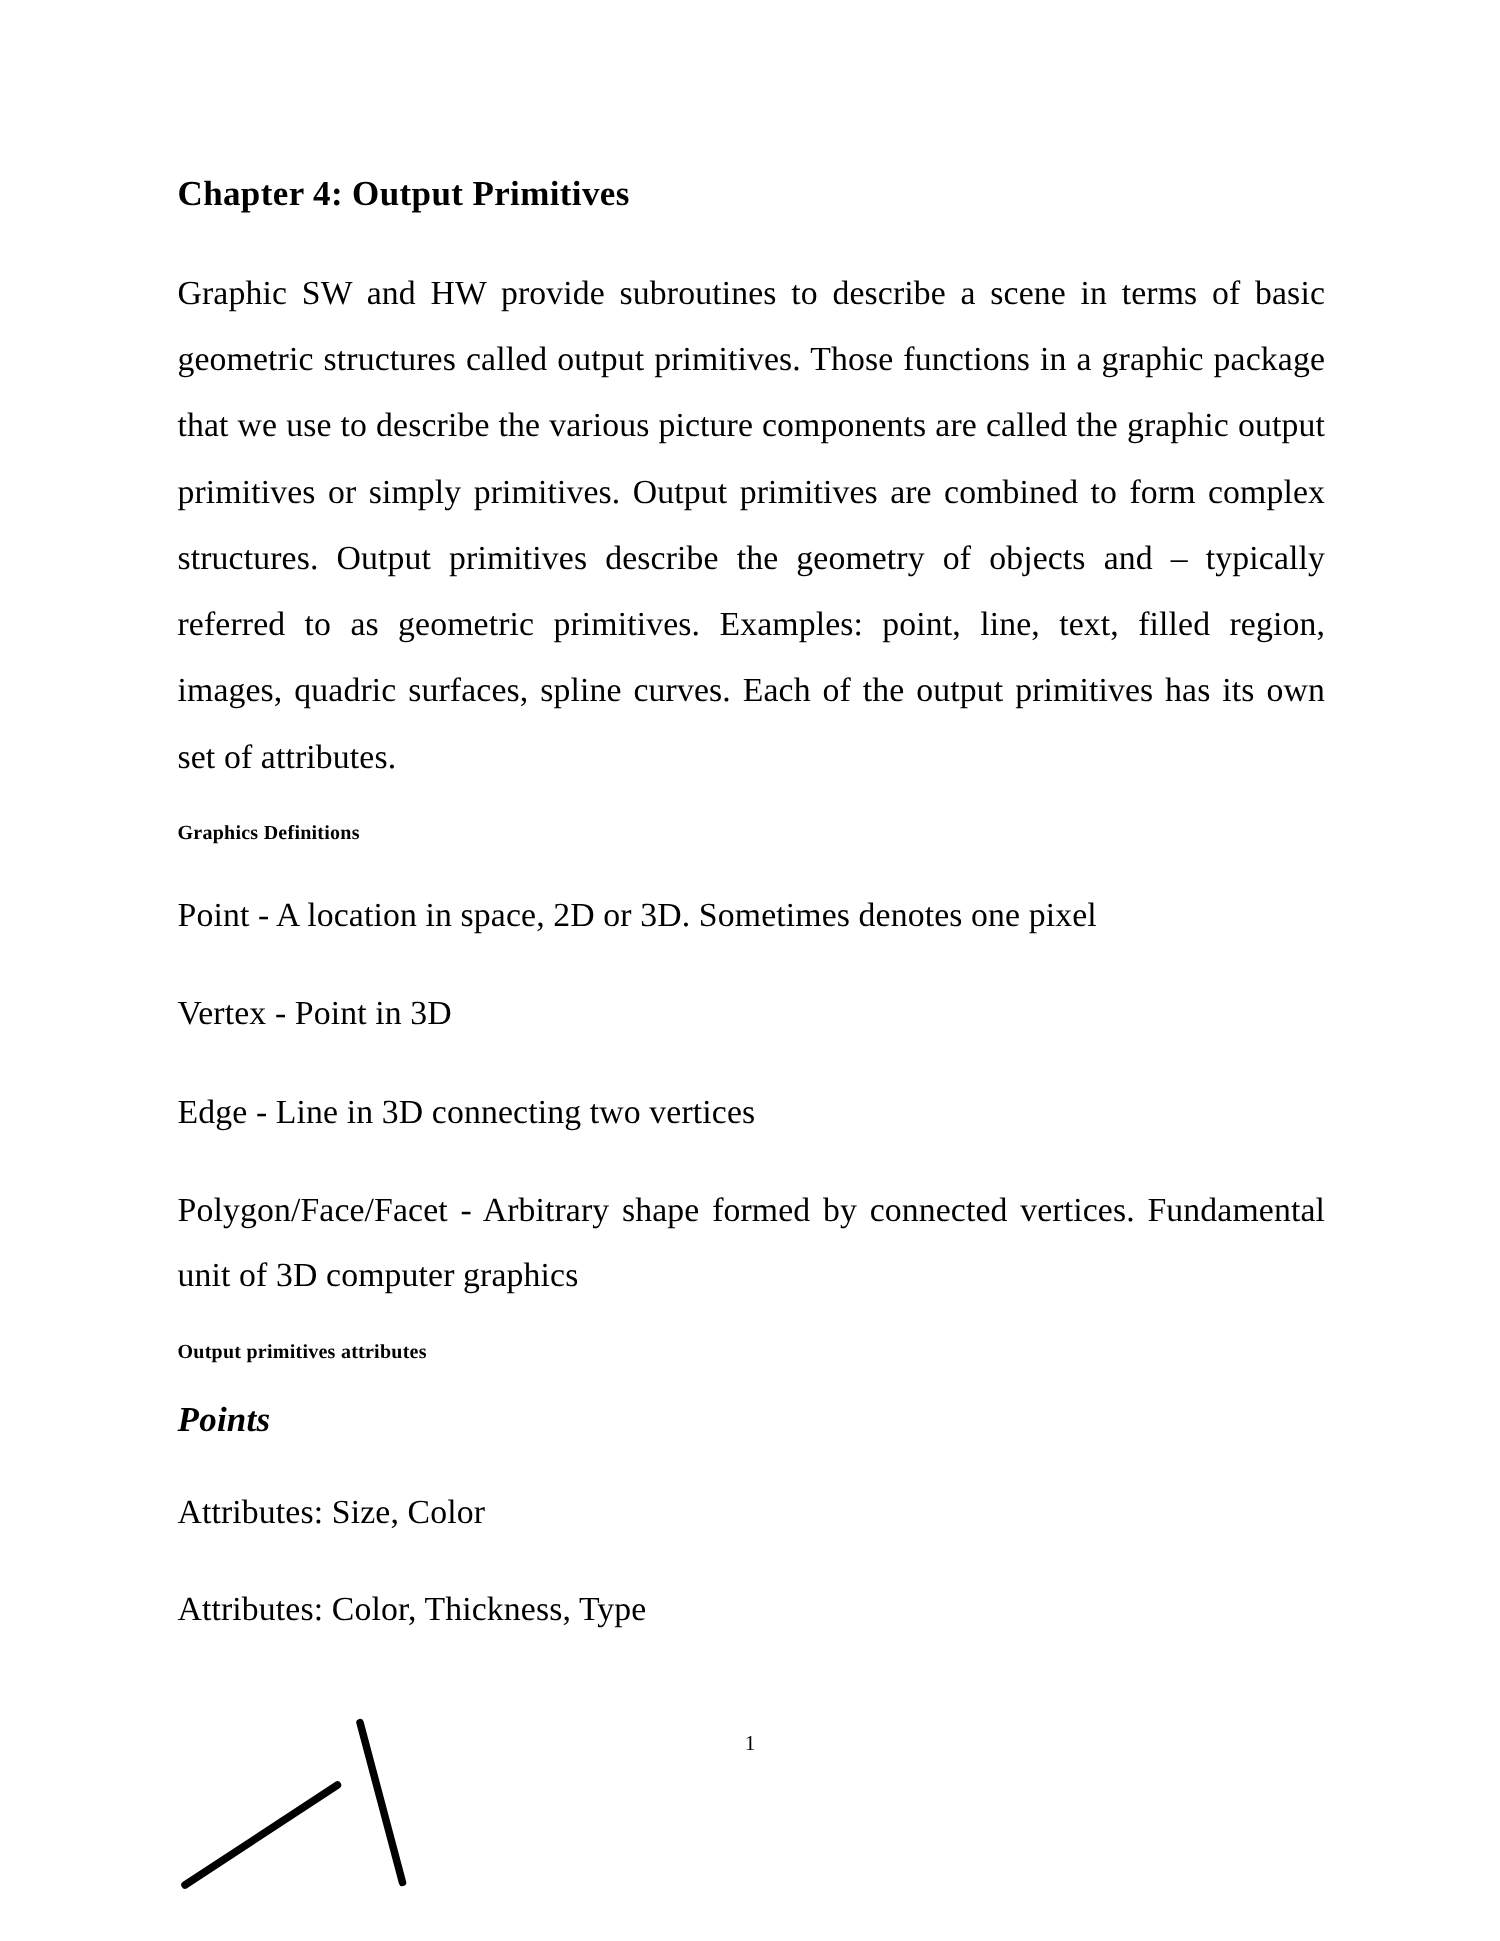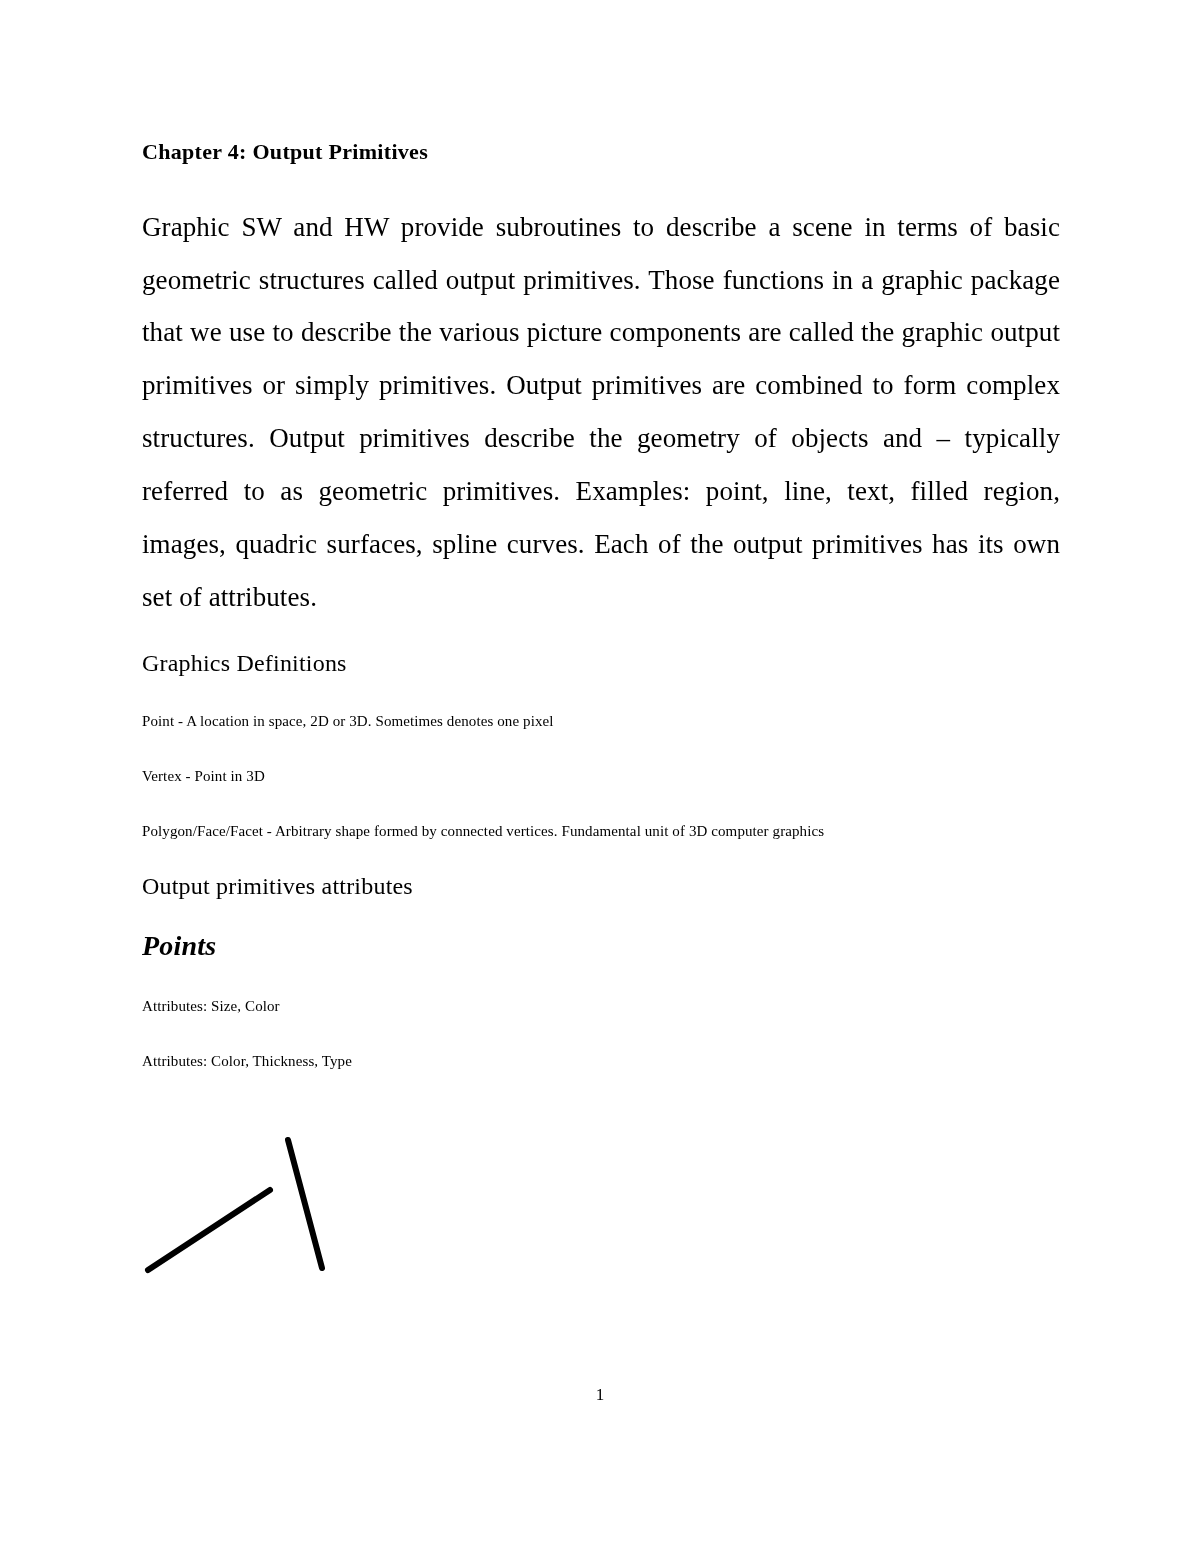--- a/index.html
+++ b/index.html
@@ -15,48 +15,48 @@
     color: #000000;
   }
   .page {
     position: relative;
     width: 1200px;
     height: 1553px;
     box-sizing: border-box;
     padding: 120px 140px 0 142px;
   }
   .doc-title {
-    font-size: 22px;
+    font-size: 28px;
     font-weight: bold;
     letter-spacing: 0.3px;
     margin: 18px 0 34px 0;
     line-height: 1.3;
   }
   p.body-par {
     font-size: 27px;
     line-height: 1.96;
     text-align: justify;
     margin: 0 0 26px 0;
     letter-spacing: 0.1px;
   }
   .section-head {
-    font-size: 24px;
-    font-weight: normal;
+    font-size: 16px;
+    font-weight: bold;
     margin: 0 0 30px 0;
     letter-spacing: 0.2px;
   }
   .sub-head {
     font-size: 28px;
     font-weight: bold;
     font-style: italic;
     margin: 0 0 30px 0;
     letter-spacing: 0.2px;
   }
   p.def-line {
-    font-size: 15px;
+    font-size: 27px;
     line-height: 1.95;
     margin: 0 0 26px 0;
     text-align: justify;
     letter-spacing: 0.1px;
   }
   .figure {
     margin: 26px 0 0 0;
     width: 420px;
     height: 170px;
   }
@@ -78,20 +78,21 @@
   <div class="doc-title">Chapter 4: Output Primitives</div>
 
   <p class="body-par">Graphic SW and HW provide subroutines to describe a scene in terms of basic geometric structures called output primitives. Those functions in a graphic package that we use to describe the various picture components are called the graphic output primitives or simply primitives. Output primitives are combined to form complex structures. Output primitives describe the geometry of objects and – typically referred to as geometric primitives. Examples: point, line, text, filled region, images, quadric surfaces, spline curves. Each of the output primitives has its own set of attributes.</p>
 
   <div class="section-head">Graphics Definitions</div>
 
   <p class="def-line">Point - A location in space, 2D or 3D. Sometimes denotes one pixel</p>
 
   <p class="def-line">Vertex - Point in 3D</p>
 
+  <p class="def-line">Edge - Line in 3D connecting two vertices</p>
 
   <p class="def-line">Polygon/Face/Facet - Arbitrary shape formed by connected vertices. Fundamental unit of 3D computer graphics</p>
 
   <div class="section-head">Output primitives attributes</div>
 
   <div class="sub-head">Points</div>
 
   <p class="def-line">Attributes:  Size, Color</p>
 
 

